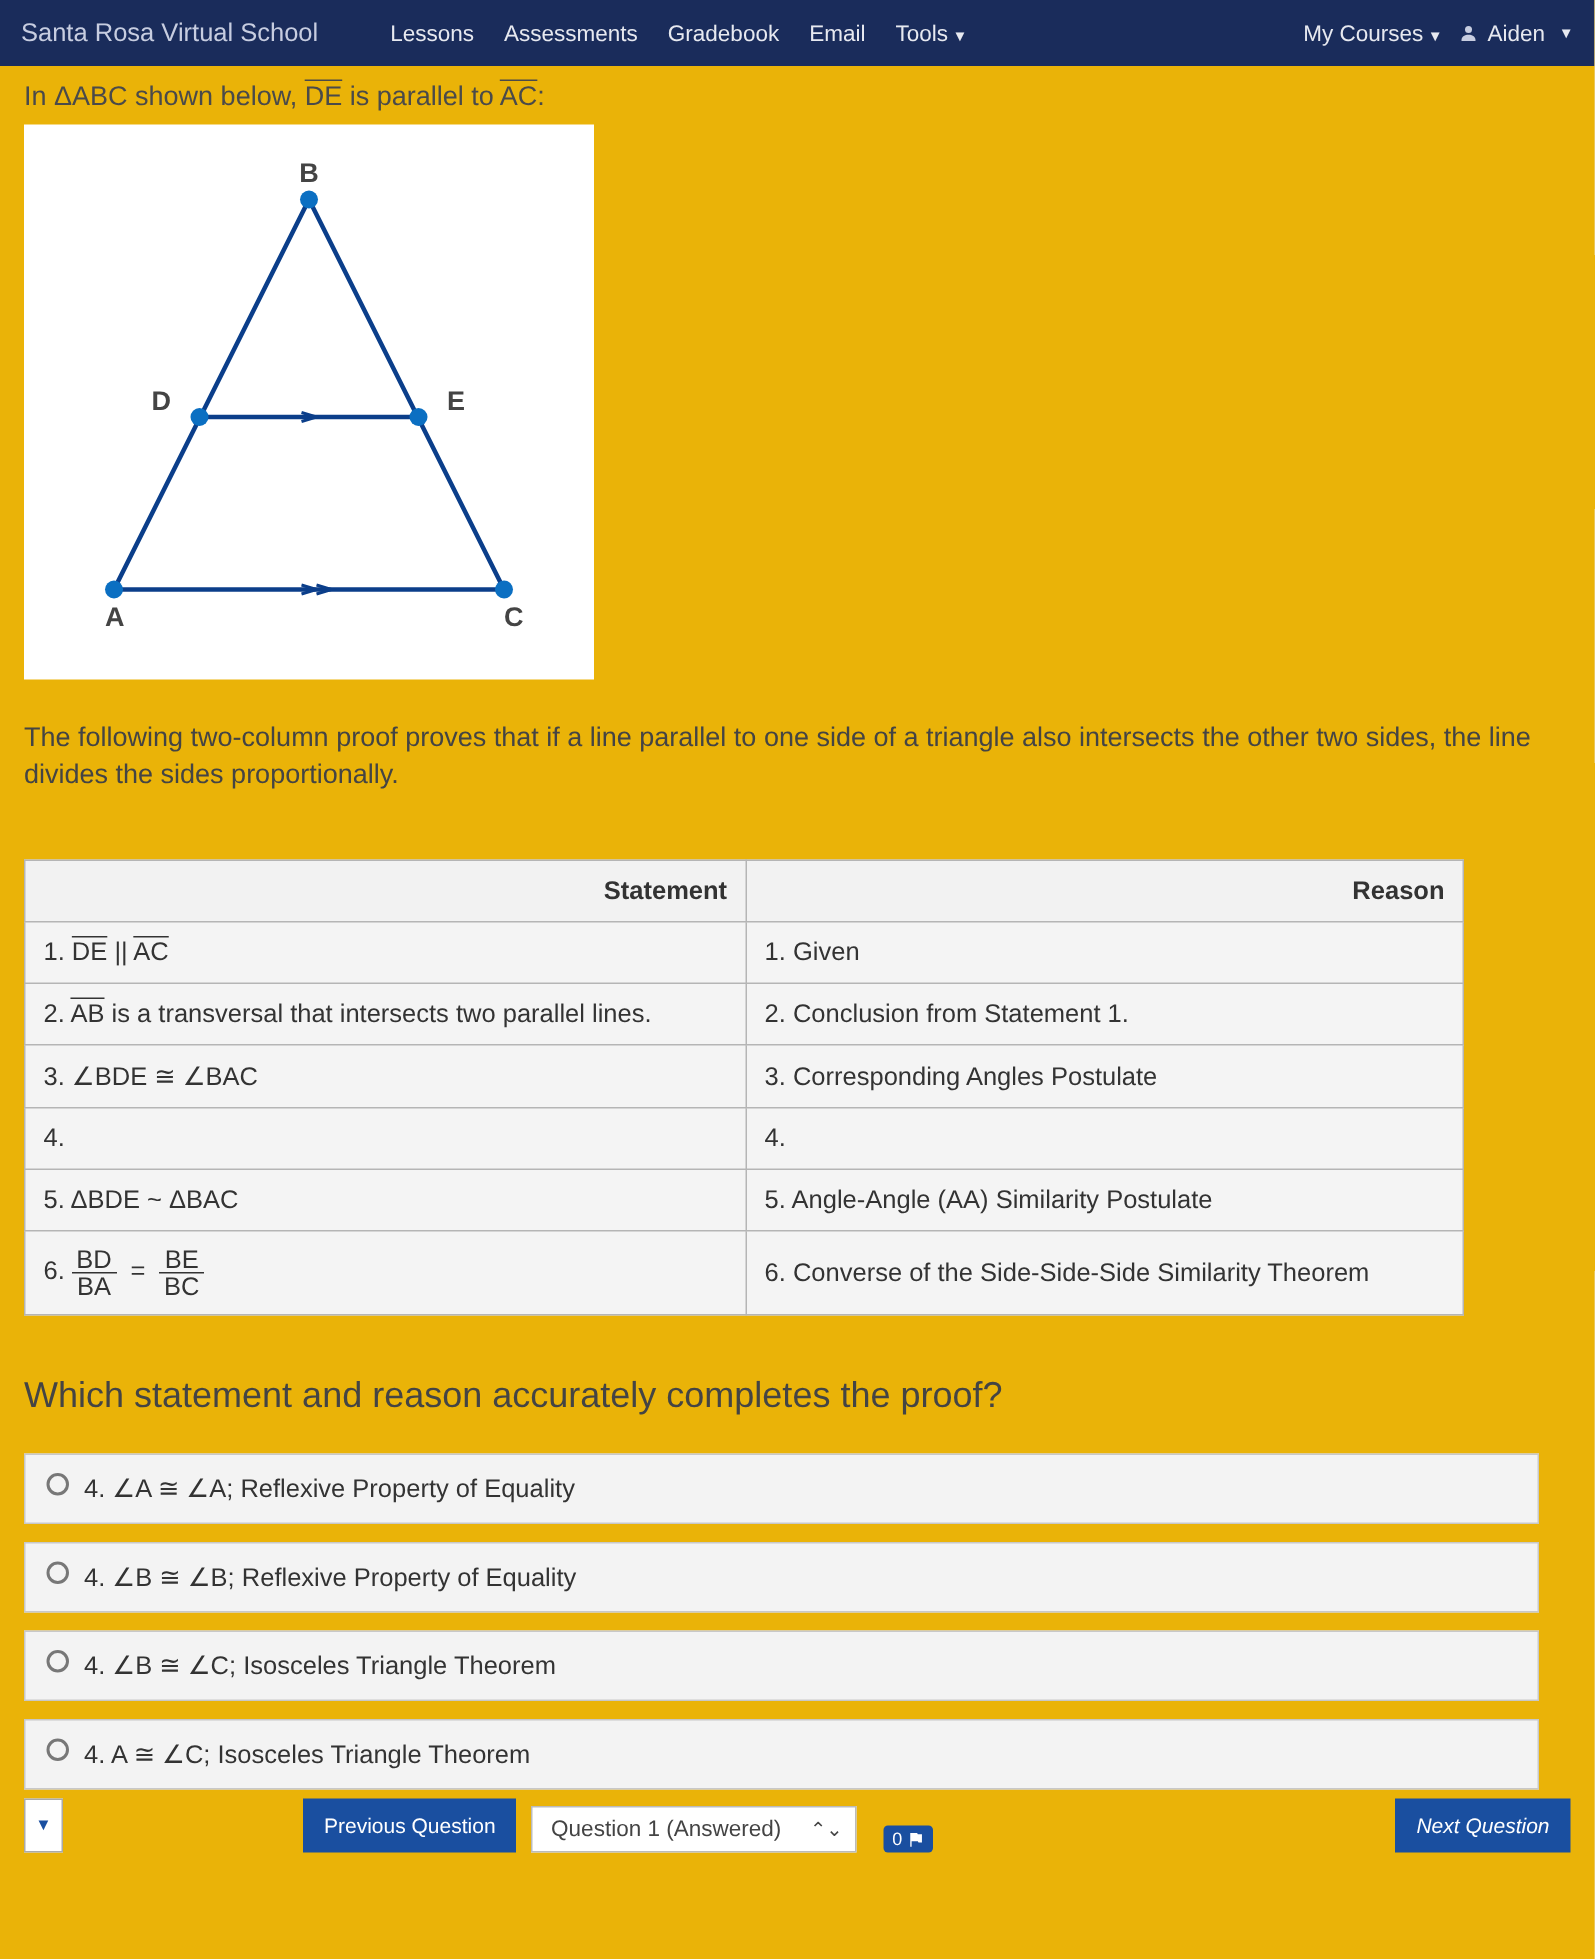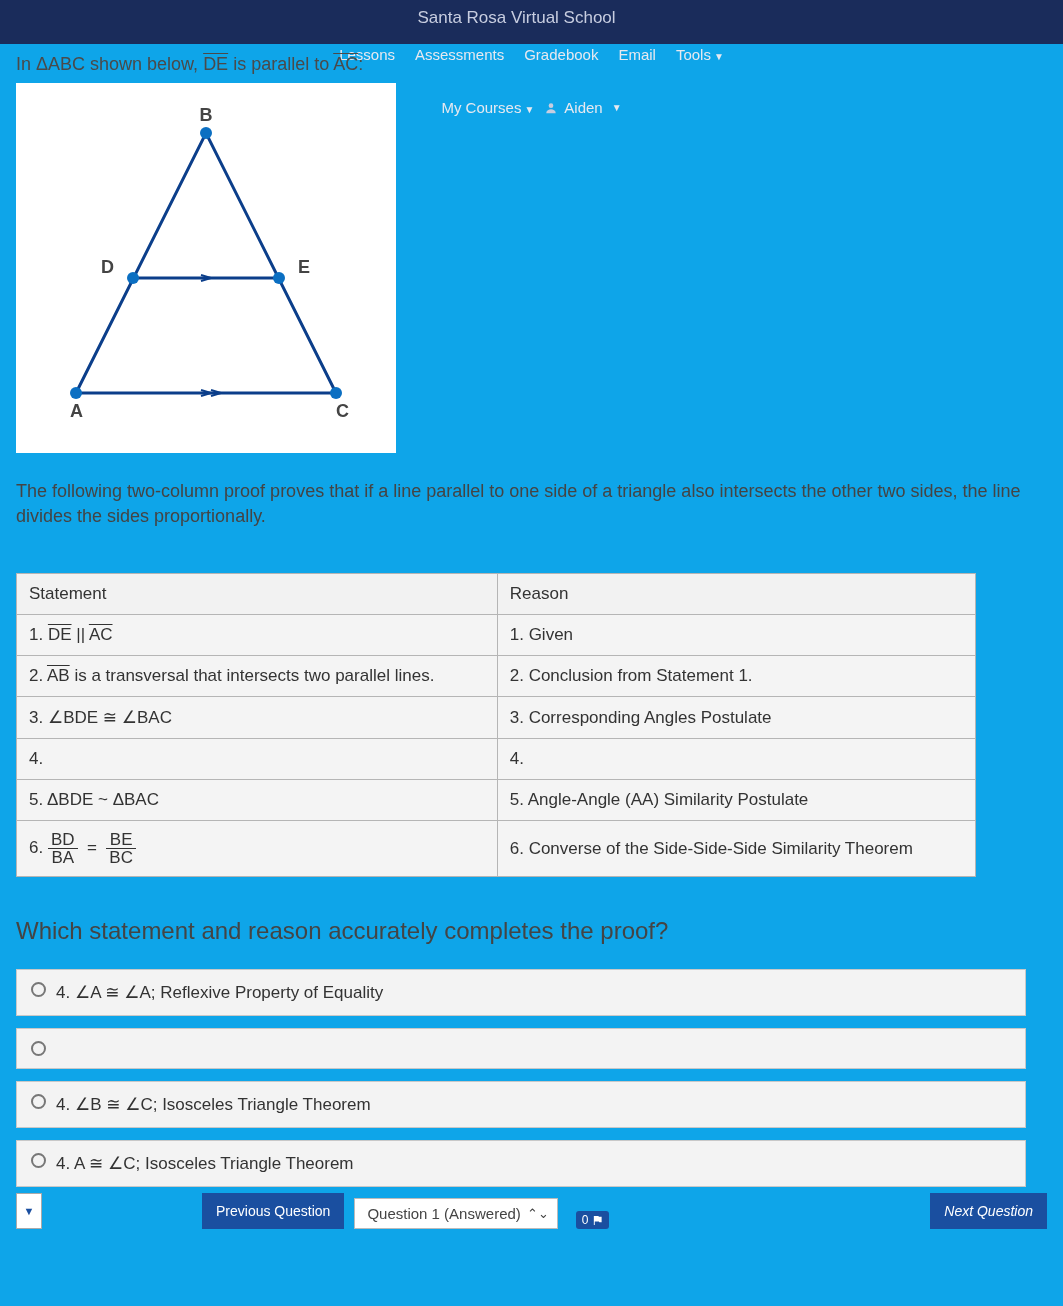--- a/index.html
+++ b/index.html
@@ -11,33 +11,32 @@
 }
 .navbar {
   background: #1a2c5b;
   color: #dcdfe8;
   display: flex;
   align-items: center;
   padding: 8px 14px;
   font-size: 15px;
   gap: 18px;
   height: 44px;
-  flex-direction: column;
 }
 .brand { color: #c7cde0; font-size: 17px; margin-right: 30px; white-space: nowrap;}
 .nav-links { display: flex; gap: 20px; align-items: center;}
 .nav-link { color: #e7e9f0; cursor: pointer; white-space: nowrap;}
 .nav-spacer { flex: 1; }
 .nav-right { display: flex; gap: 10px; align-items: flex-start;}
 .caret { font-size: 10px; margin-left: 3px;}
 .user-block { display:flex; align-items:center; gap:6px;}
 .user-icon { width:14px; height:14px; }
 
 .content {
-  background: #0ea5e9;
+  background: #eab308;
   padding: 10px 16px 0 16px;
   min-height: 1262px;
 }
 .prompt-line { font-size: 18px; color: #4a4a4a; margin-bottom: 8px;}
 .overline { text-decoration: overline; }
 
 .diagram-box {
   background: #fff;
   width: 380px;
   height: 370px;
@@ -54,21 +53,21 @@
   background: #f4f4f4;
   margin-bottom: 40px;
   font-size: 17px;
 }
 table.proof th, table.proof td {
   border: 1px solid #b5b5b5;
   padding: 10px 12px;
   text-align: left;
   vertical-align: middle;
 }
-table.proof th { font-weight: normal; text-align:left; background:#f2f2f2;}
+table.proof th { font-weight: bold; text-align:right; background:#f2f2f2;}
 .frac { display:inline-block; text-align:center; vertical-align:middle; line-height:1;}
 .frac .num { display:block; border-bottom:1.5px solid #333; padding:0 3px;}
 .frac .den { display:block; padding:0 3px;}
 
 .which { font-size: 24px; color:#444; margin-bottom: 24px;}
 .options { display:flex; flex-direction:column; gap:12px; width: 1010px;}
 .option {
   border: 1px solid #c8c8c8;
   background: #f3f3f3;
   padding: 12px 14px;
@@ -90,21 +89,21 @@
   padding:10px 14px; font-size:14px; cursor:pointer;
 }
 .btn-next { margin-left:auto;font-style:italic; }
 .dd-arrow {
   width:26px; height:36px; background:#fff; border:1px solid #aaa;
   display:inline-flex; align-items:center; justify-content:center;
   font-size:11px; color:#1a4fa0; cursor:pointer; margin-right:150px;
 }
 .q-status {
   background:#fff; border:1px solid #bbb;
-  padding:6px 36px 6px 12px; font-size:15px; color:#444;
+  padding:6px 49px 6px 12px; font-size:15px; color:#444;
   display:inline-flex; align-items:center; gap:8px; position:relative;text-align:right;
 }
 .q-status .chev { position:absolute; right:8px; font-size:13px; color:#444;}
 .flag-badge {
   background:#1a4fa0; color:#fff; font-size:12px; padding:2px 6px;
   border-radius:3px; display:inline-flex; align-items:center; gap:3px;
   margin-left:8px;
 }
 </style>
 </head>
@@ -205,20 +204,21 @@
 
   <div class="which">Which statement and reason accurately completes the proof?</div>
 
   <div class="options">
     <label class="option">
         <span class="radio"></span>
         <span>4. ∠A ≅  ∠A; Reflexive Property of Equality</span>
       </label>
     <label class="option">
         <span class="radio"></span>
+        <span>4. ∠B ≅  ∠B; Reflexive Property of Equality</span>
       </label>
     <label class="option">
         <span class="radio"></span>
         <span>4. ∠B ≅  ∠C; Isosceles Triangle Theorem</span>
       </label>
     <label class="option">
         <span class="radio"></span>
         <span>4.   A ≅  ∠C; Isosceles Triangle Theorem</span>
       </label>
   </div>

